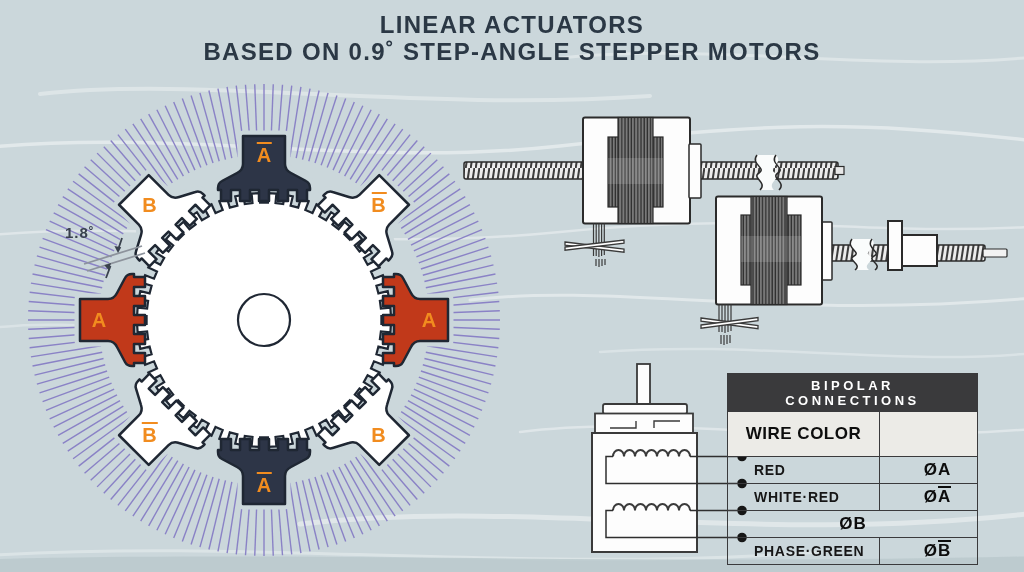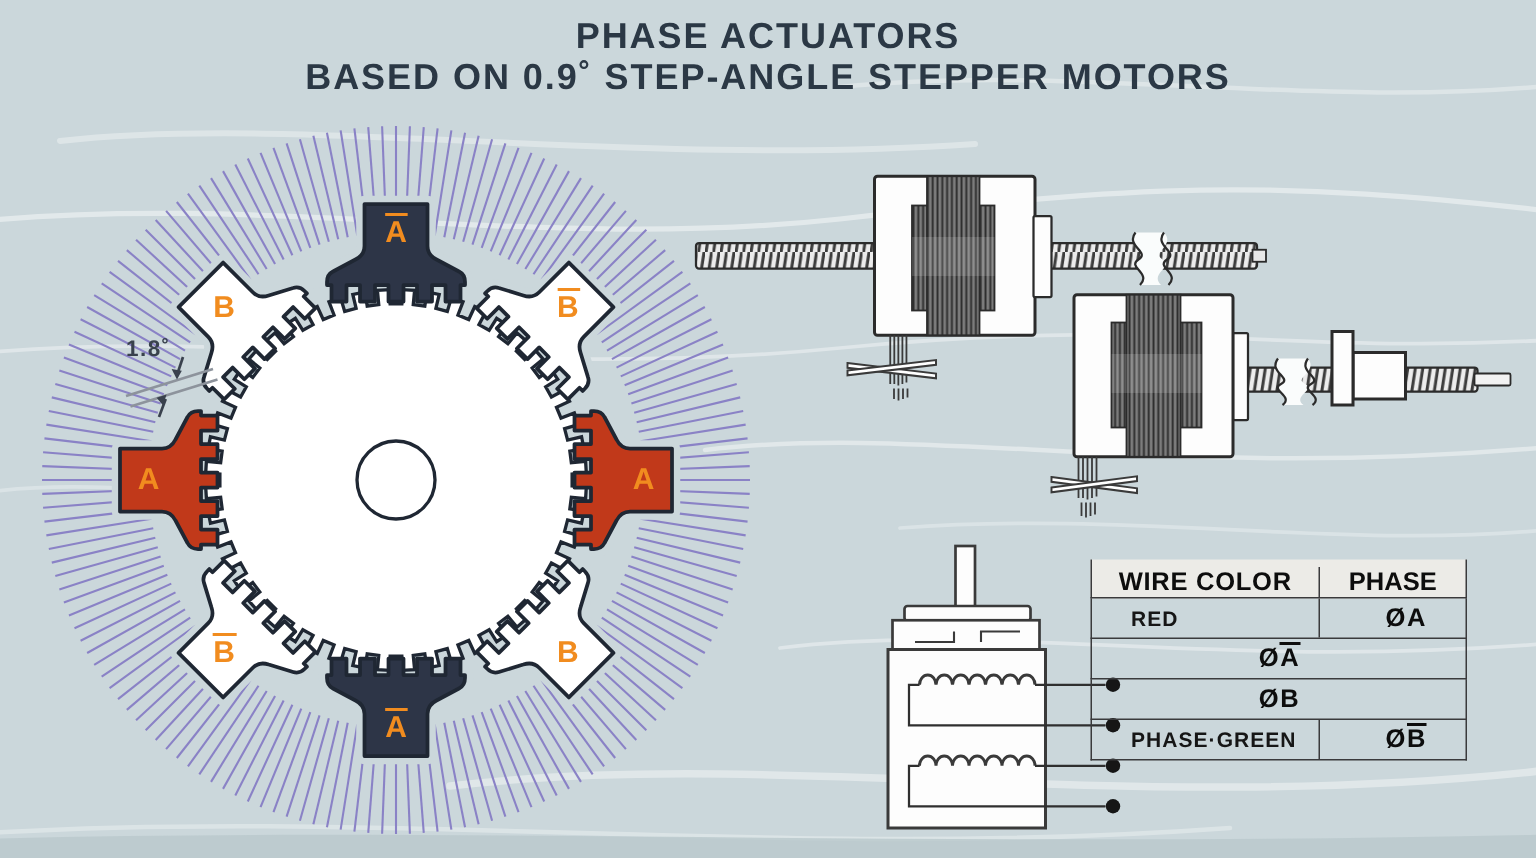--- a/index.html
+++ b/index.html
@@ -2,33 +2,33 @@
 <html><head>
 <meta charset="utf-8">
 <style>
   html,body{margin:0;padding:0;}
   .stage{position:relative;width:1024px;height:572px;overflow:hidden;background:#cbd7db;
          font-family:"Liberation Sans",sans-serif;}
   .stage svg{position:absolute;inset:0;}
   .overlay{position:absolute;inset:0;pointer-events:none;}
   .title{position:absolute;top:11px;left:0;width:100%;text-align:center;
          font-weight:800;font-size:24px;letter-spacing:1.3px;line-height:27px;color:#2b3845;}
-  .angle-label{position:absolute;left:84px;top:224px;font-size:15px;font-weight:800;
+  .angle-label{position:absolute;left:65px;top:224px;font-size:15px;font-weight:800;
          letter-spacing:1px;color:#39414d;}
   .pole-label{position:absolute;transform:translate(-50%,-50%);
          font-weight:700;font-size:20px;line-height:1;color:#f18c1f;}
   .barred{position:relative;display:inline-block;}
   .barred::before{content:"";position:absolute;left:0;right:-1px;top:-3px;border-top:2.5px solid;}
   
   .conn-table{position:absolute;left:727px;top:373px;width:251px;}
   .ct-header{height:39px;display:flex;flex-direction:column;justify-content:center;
          text-align:center;font-size:13px;font-weight:700;letter-spacing:3.5px;line-height:15px;
          background:#3a3a3c;color:#fff;}
-  .ct-colhead{display:flex;height:26px;box-sizing:border-box;border:1.6px solid #3a3a3c;border-top:none;
-         background:#ecebe7;align-items:flex-end;}
+  .ct-colhead{display:flex;height:45px;box-sizing:border-box;border:1.6px solid #3a3a3c;border-top:none;
+         background:#ecebe7;}
   .ct-colhead .c1{width:152px;box-sizing:border-box;border-right:1.6px solid #3a3a3c;
          display:flex;align-items:center;justify-content:center;font-size:17px;font-weight:700;
          letter-spacing:.5px;color:#0d0d0d;}
   .ct-colhead .c2{flex:1;display:flex;align-items:center;justify-content:center;
          font-size:17px;font-weight:700;color:#0d0d0d;}
   .ct-row{display:flex;height:27px;box-sizing:border-box;border:1.6px solid #3a3a3c;border-top:none;gap:17px;}
   .ct-row .c1{width:152px;box-sizing:border-box;border-right:1.6px solid #3a3a3c;
          display:flex;align-items:center;padding-left:26px;font-size:14px;font-weight:700;
          letter-spacing:.7px;color:#161616;}
   .ct-row .c2{flex:1;display:flex;align-items:center;justify-content:center;gap:1px;
@@ -315,53 +315,59 @@
       <path d="M613,510.5 H606 V537.5 H737"></path>
       <circle cx="742" cy="456.5" r="4.8" fill="#161616" stroke="none"></circle>
       <circle cx="742" cy="483.5" r="4.8" fill="#161616" stroke="none"></circle>
       <circle cx="742" cy="510.5" r="4.8" fill="#161616" stroke="none"></circle>
       <circle cx="742" cy="537.5" r="4.8" fill="#161616" stroke="none"></circle>
     </g>
   </svg>
 
   <div class="overlay">
     <div class="title" style="color: rgb(43, 56, 69);">
-      <div>PHASE ACTUATORS</div>
+      <div>LINEAR ACTUATORS</div>
       <div>BASED ON 0.9˚ STEP-ANGLE STEPPER MOTORS</div>
     </div>
     <div class="angle-label">1.8˚</div>
     <div id="diagram-labels" class="overlay">
         <div class="pole-label" style="color: rgb(241, 140, 31); left: 264px; top: 155px;"><span class="barred">A</span></div>
         <div class="pole-label" style="color: rgb(241, 140, 31); left: 378.551px; top: 205.449px;"><span class="barred">B</span></div>
         <div class="pole-label" style="color: rgb(241, 140, 31); left: 429px; top: 320px;"><span>A</span></div>
         <div class="pole-label" style="color: rgb(241, 140, 31); left: 378.551px; top: 434.551px;"><span>B</span></div>
         <div class="pole-label" style="color: rgb(241, 140, 31); left: 264px; top: 485px;"><span class="barred">A</span></div>
         <div class="pole-label" style="color: rgb(241, 140, 31); left: 149.449px; top: 434.551px;"><span class="barred">B</span></div>
         <div class="pole-label" style="color: rgb(241, 140, 31); left: 99px; top: 320px;"><span>A</span></div>
         <div class="pole-label" style="color: rgb(241, 140, 31); left: 149.449px; top: 205.449px;"><span>B</span></div>
       </div>
   </div>
 
   <div class="conn-table">
+    <div class="ct-header" style="background: rgb(58, 58, 60); color: rgb(255, 255, 255);">
+      <div>BIPOLAR</div>
+      <div>CONNECTIONS</div>
+    </div>
     <div class="ct-colhead" style="background: rgb(236, 235, 231);">
       <div class="c1">WIRE COLOR</div>
-      <div class="c2">PHASE</div>
     </div>
     <div id="ct-body">
     <div class="ct-row">
       <div class="c1">
             <span class="wname">RED</span>
           </div>
       <div class="c2">
             <span class="ph-prefix">Ø</span>
             <span class="pl">A</span>
           </div>
     </div>
 
     <div class="ct-row">
+      <div class="c1">
+            <span class="wname">WHITE·RED</span>
+          </div>
       <div class="c2">
             <span class="ph-prefix">Ø</span>
             <span class="pl barred">A</span>
           </div>
     </div>
 
     <div class="ct-row">
       <div class="c2">
             <span class="ph-prefix">Ø</span>
             <span class="pl">B</span>

